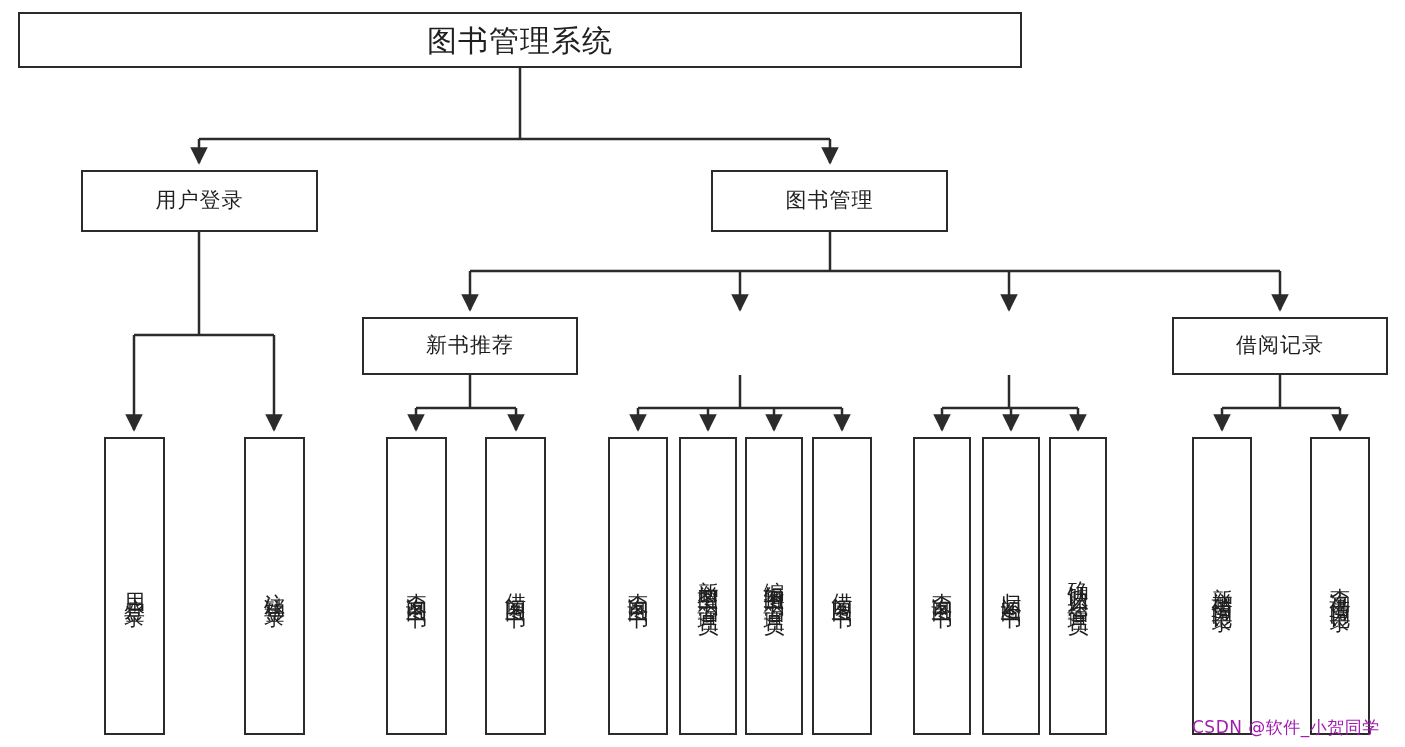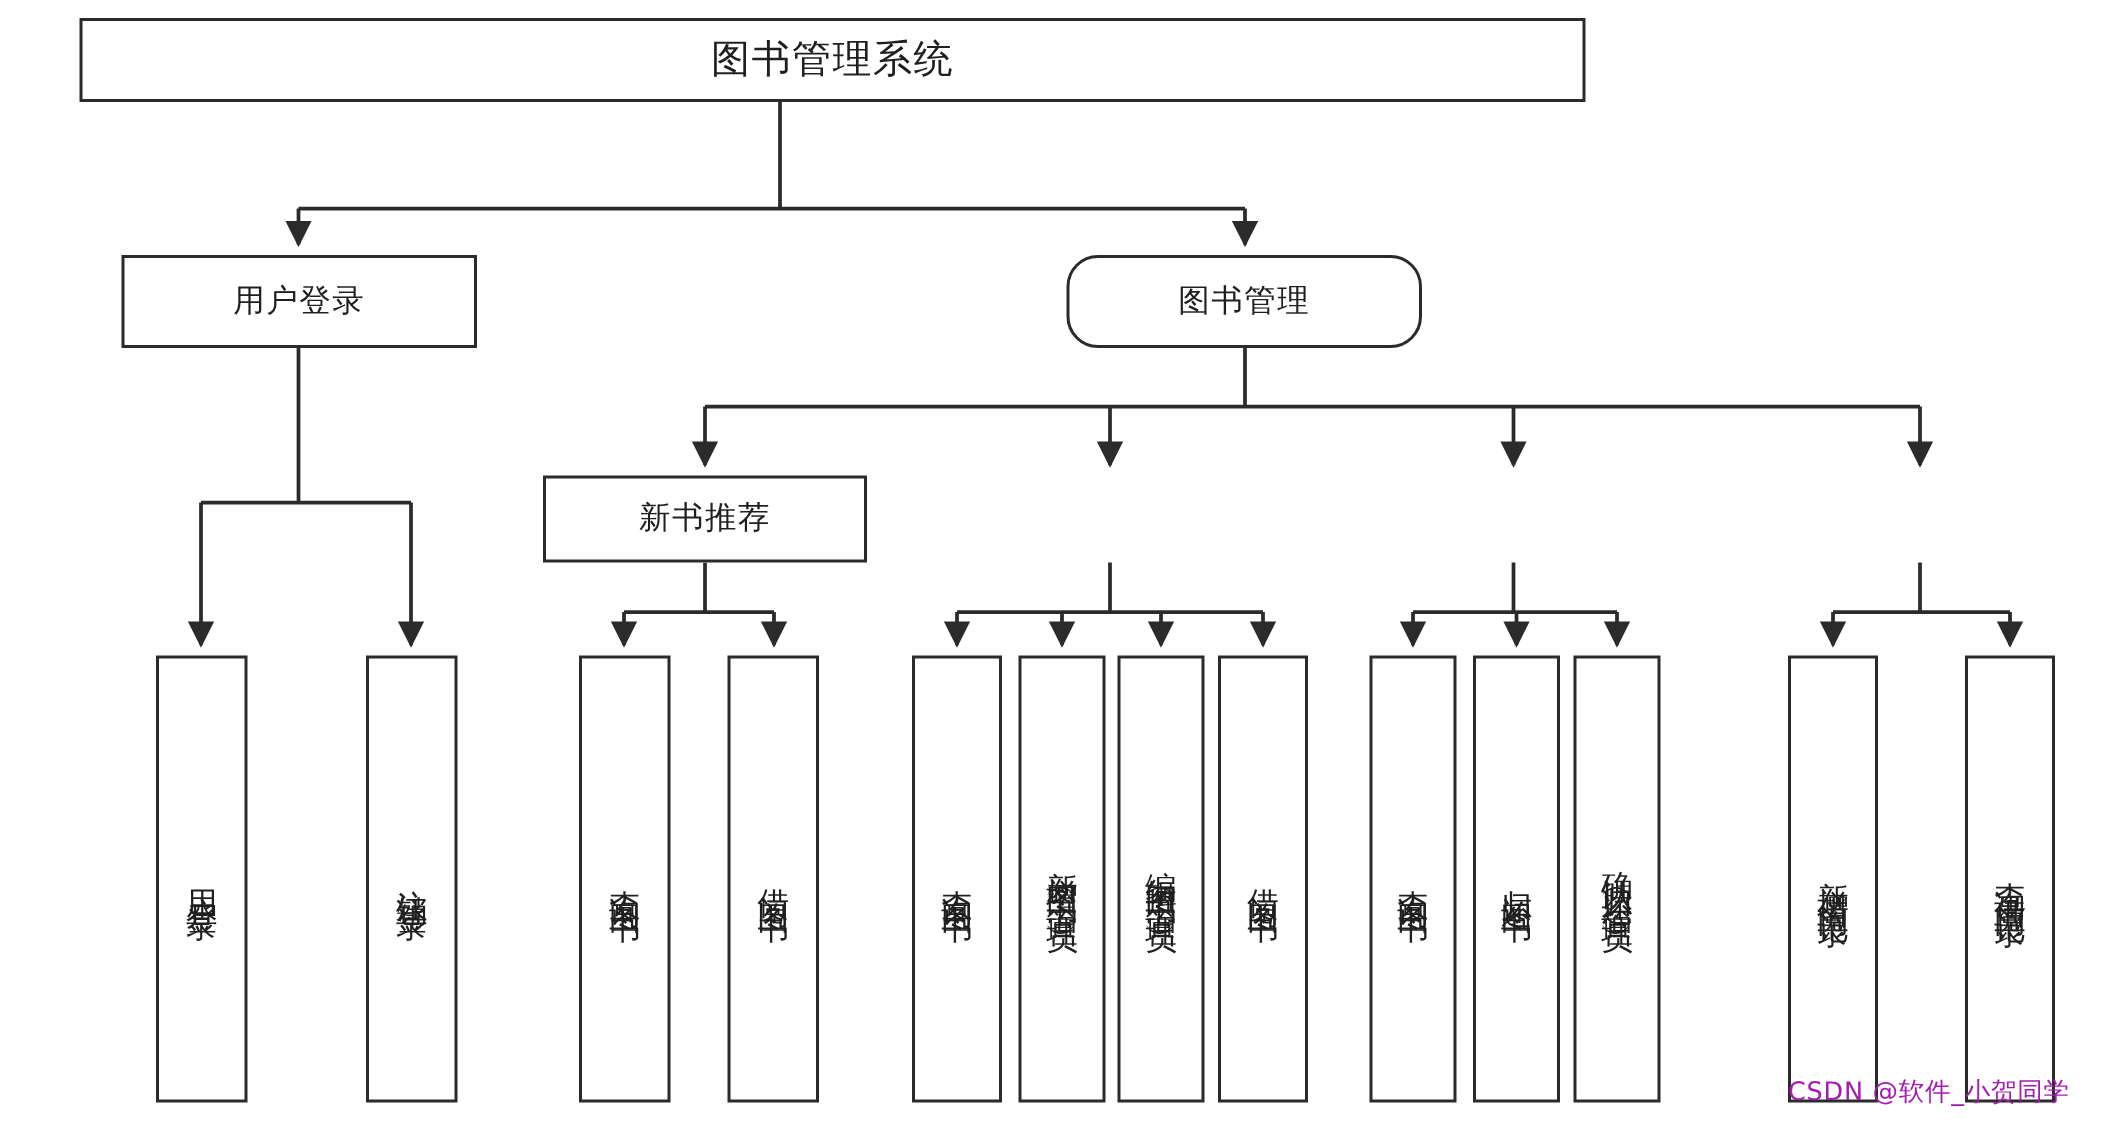--- a/index.html
+++ b/index.html
@@ -36,22 +36,21 @@
     align-items: center;
     justify-content: center;
     color: #1f1f1f;
   }
   .node.horiz {
     font-size: 21px;
     letter-spacing: 1px;
     line-height: 1.1;
   }
   .node.root {
-    font-size: 26px;
-    margin-left: 35px;
+    font-size: 30px;
   }
   .node.vert {
     writing-mode: vertical-rl;
     text-orientation: upright;
     font-size: 21px;
     letter-spacing: 5px;
     line-height: 1.05;
     padding-top: 4px;
     padding-bottom: 4px;
     white-space: nowrap;
@@ -125,26 +124,29 @@
     </g>
   </svg>
 
   <div class="node horiz root" style="left:18px; top:12px; width:1004px; height:56px;">
     <span>图书管理系统</span>
   </div>
 
   <div class="node horiz" style="left:81px; top:170px; width:237px; height:62px;">
     <span>用户登录</span>
   </div>
-  <div class="node horiz" style="left:711px; top:170px; width:237px; height:62px;border-radius:21px;">
+  <div class="node horiz" style="left:711px; top:170px; width:237px; height:62px;">
     <span>图书管理</span>
   </div>
 
   <div class="node horiz" style="left:362px; top:317px; width:216px; height:58px;">
     <span>新书推荐</span>
+  </div>
+  <div class="node horiz" style="left:1172px; top:317px; width:216px; height:58px;">
+    <span>借阅记录</span>
   </div>
 
   <div class="node vert" style="left:104px; top:437px; width:61px; height:298px;">
     <span class="vtext">用户登录</span>
   </div>
   <div class="node vert" style="left:244px; top:437px; width:61px; height:298px;">
     <span class="vtext">注销登录</span>
   </div>
 
   <div class="node vert" style="left:386px; top:437px; width:61px; height:298px;">

